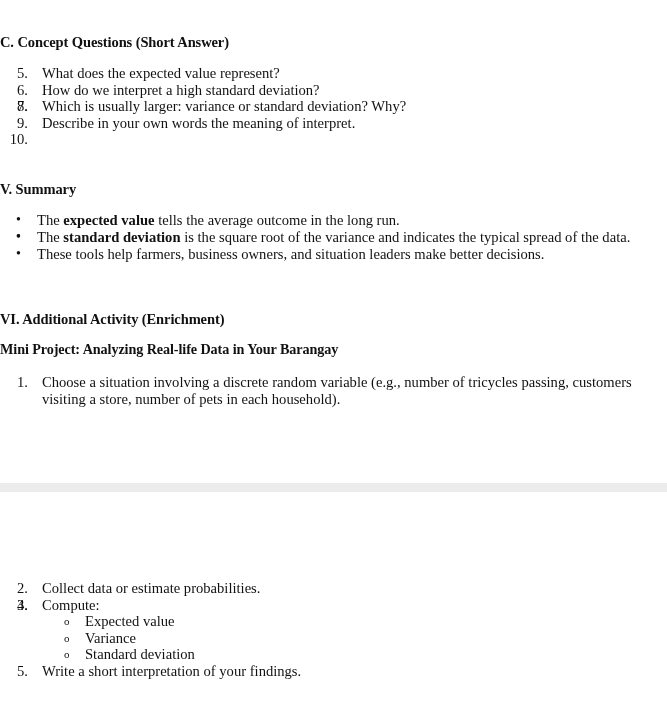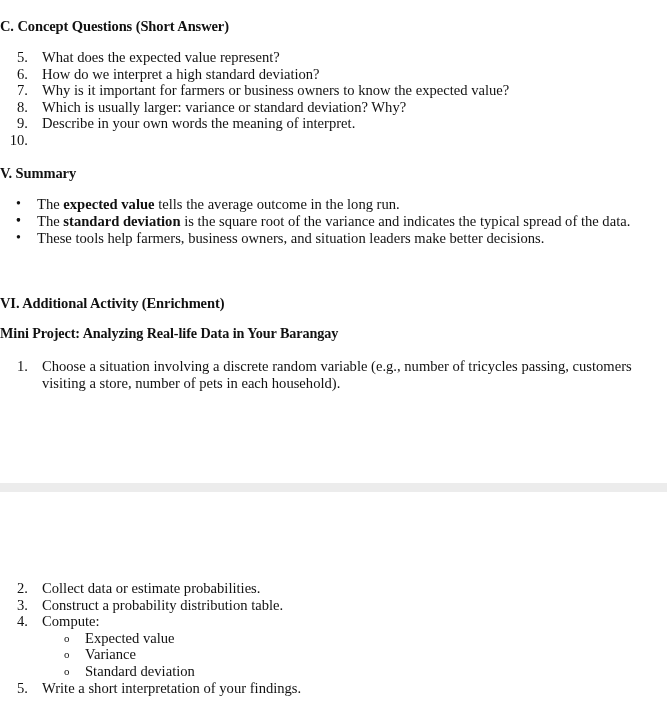--- a/index.html
+++ b/index.html
@@ -17,21 +17,21 @@
     color: #111111;
     -webkit-font-smoothing: antialiased;
   }
 
   .page {
     position: absolute;
     left: 0;
     width: 667px;
     background: #ffffff;
   }
-  .page-top { top: 0; height: 422px; text-decoration: underline; }
+  .page-top { top: 16px; height: 422px; text-decoration: underline; }
   .page-bottom { top: 492px; height: 224px; }
 
   .page-gap {
     position: absolute;
     left: 0;
     top: 483px;
     width: 667px;
     height: 9px;
     background: #ececec;
   }
@@ -146,21 +146,20 @@
       <li>
         <span class="marker">5.</span>
         <span>What does the expected value represent?</span>
       </li>
       <li>
         <span class="marker">6.</span>
         <span>How do we interpret a high standard deviation?</span>
       </li>
       <li>
         <span class="marker">7.</span>
-        <span>Why is it important for farmers or business owners to know the expected value?</span>
       </li>
       <li>
         <span class="marker">8.</span>
         <span>Which is usually larger: variance or standard deviation? Why?</span>
       </li>
       <li>
         <span class="marker">9.</span>
         <span>Describe in your own words the meaning of interpret.</span>
       </li>
       <li>
@@ -217,21 +216,20 @@
 <div class="page page-bottom">
 
   <div class="content blk-list-3">
     <ol class="num-list">
       <li>
         <span class="marker">2.</span>
         <span>Collect data or estimate probabilities.</span>
       </li>
       <li>
         <span class="marker">3.</span>
-        <span>Construct a probability distribution table.</span>
       </li>
       <li>
         <span class="marker">4.</span>
         <span>Compute:</span>
         <ul class="circle-list">
           <li>
             <span class="circle-marker">o</span>
             <span>Expected value</span>
           </li>
           <li>

